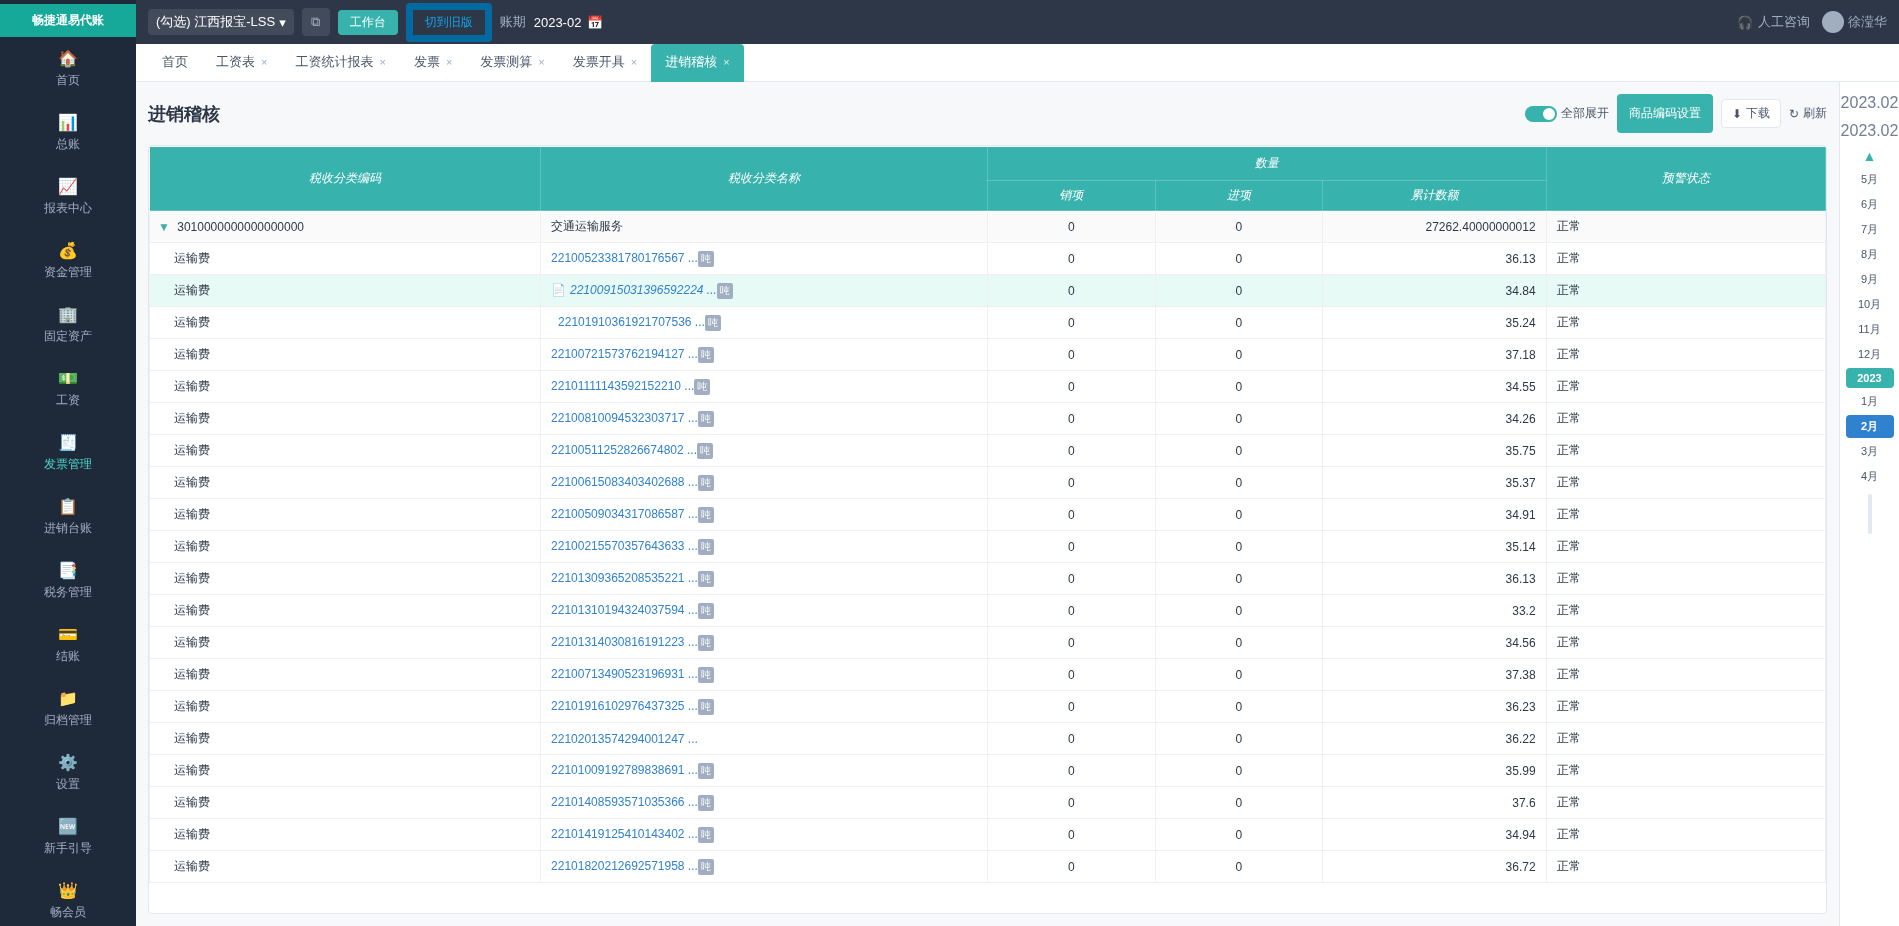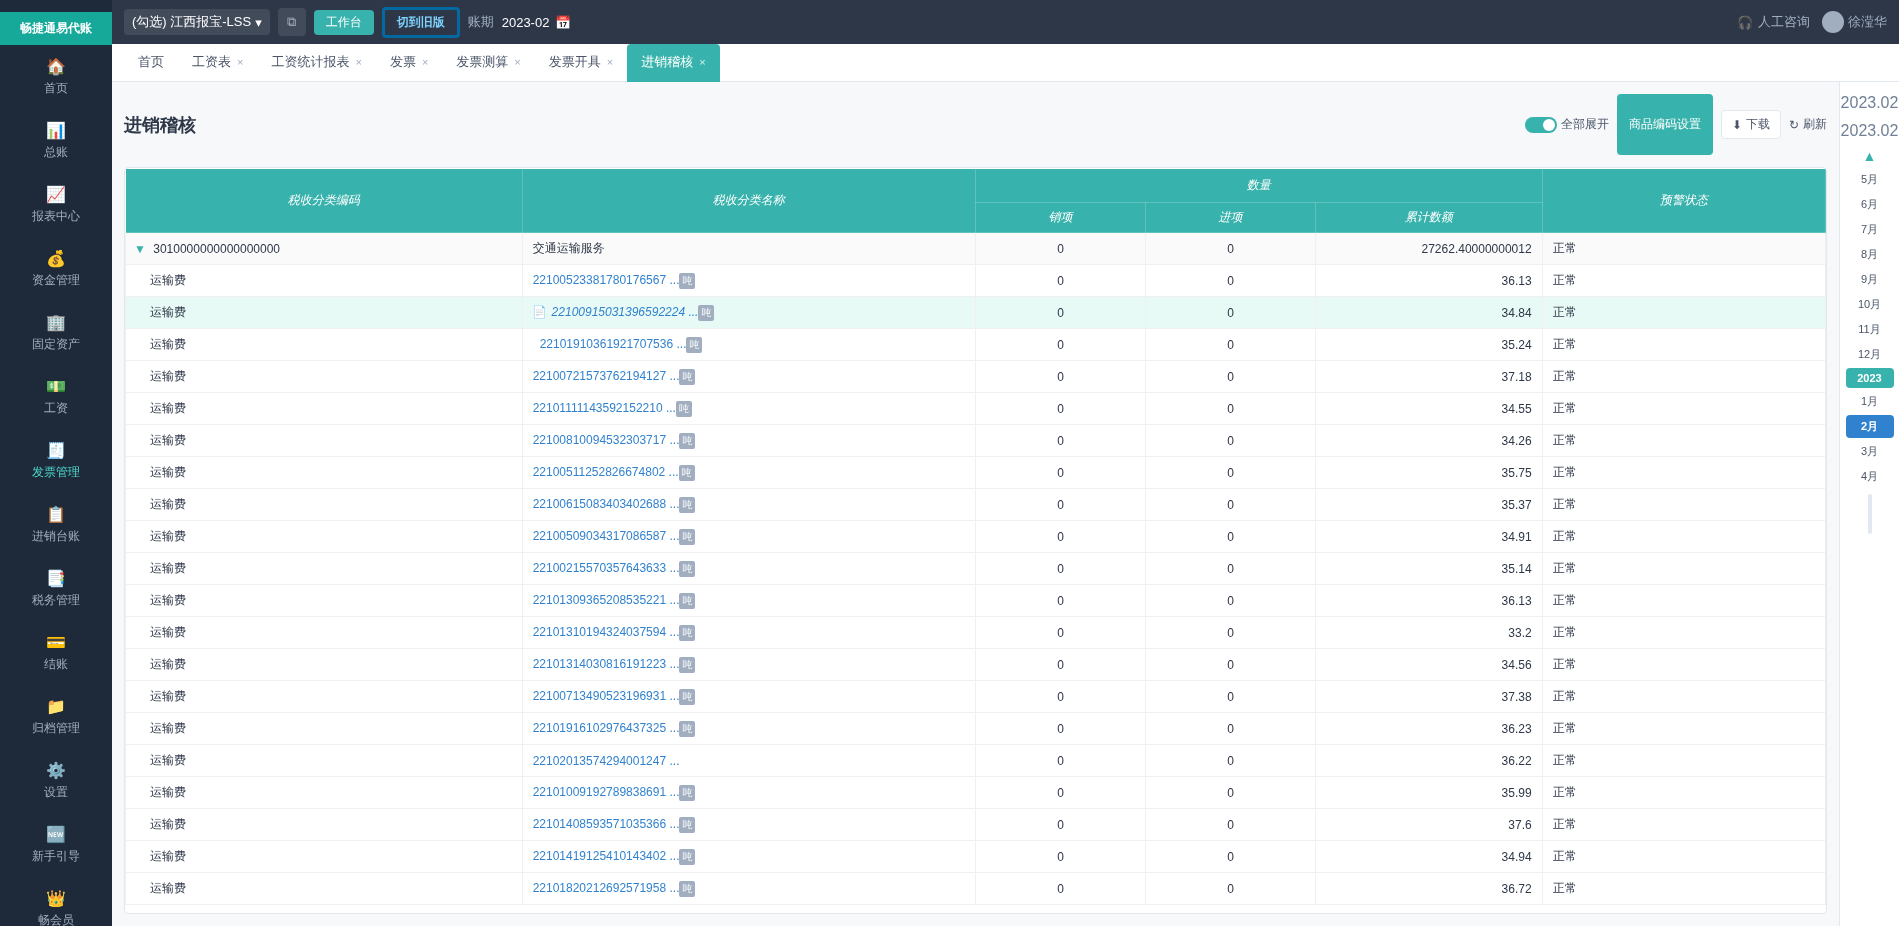--- a/index.html
+++ b/index.html
@@ -2,26 +2,26 @@
 <html><head>
   <meta charset="utf-8">
   <style>
     * { box-sizing: border-box; margin: 0; padding: 0; }
     body { font-family: 'Microsoft YaHei', Arial, sans-serif; font-size: 13px; background: #f0f2f5; overflow: hidden; }
 
     .app-container { display: flex; height: 926px; width: 1899px; }
 
     
     .sidebar {
-      width: 112px;
+      width: 136px;
       background: #1e2a3a;
       display: flex;
       flex-direction: column;
       align-items: center;
-      padding-top: 12px;
+      padding-top: 4px;
       flex-shrink: 0;
     }
     .sidebar-logo {
       width: 100%;
       background: #16a99a;
       padding: 8px 0;
       text-align: center;
       color: white;
       font-size: 12px;
       font-weight: bold;
@@ -67,21 +67,21 @@
       cursor: pointer;
     }
     .topbar-btn {
       padding: 4px 12px;
       border-radius: 4px;
       border: none;
       cursor: pointer;
       font-size: 12px;
     }
     .btn-green { background: #38b2ac; color: white; }
-    .btn-outline { background: transparent; border: 3px solid #0369a1; color: #7dd3fc; font-weight: bold; }
+    .btn-outline { background: transparent; border: 7px solid #0369a1; color: #0ea5e9; }
     .topbar-period {
       display: flex;
       align-items: center;
       gap: 4px;
       color: #a0aec0;
       font-size: 13px;
     }
     .topbar-right {
       margin-left: auto;
       display: flex;
@@ -157,21 +157,21 @@
       content: '';
       position: absolute;
       right: 2px; top: 2px;
       width: 12px; height: 12px;
       background: white;
       border-radius: 50%;
     }
     .btn-teal {
       background: #38b2ac; color: white;
       border: none; border-radius: 4px;
-      padding: 22px 12px; font-size: 12px; cursor: pointer;
+      padding: 11px 12px; font-size: 12px; cursor: pointer;
     }
     .btn-gray {
       background: white; color: #4a5568;
       border: 1px solid #e2e8f0; border-radius: 4px;
       padding: 5px 10px; font-size: 12px; cursor: pointer;
       display: flex; align-items: center; gap: 4px;
     }
     .btn-refresh {
       background: transparent; color: #4a5568;
       border: none; font-size: 12px; cursor: pointer;

